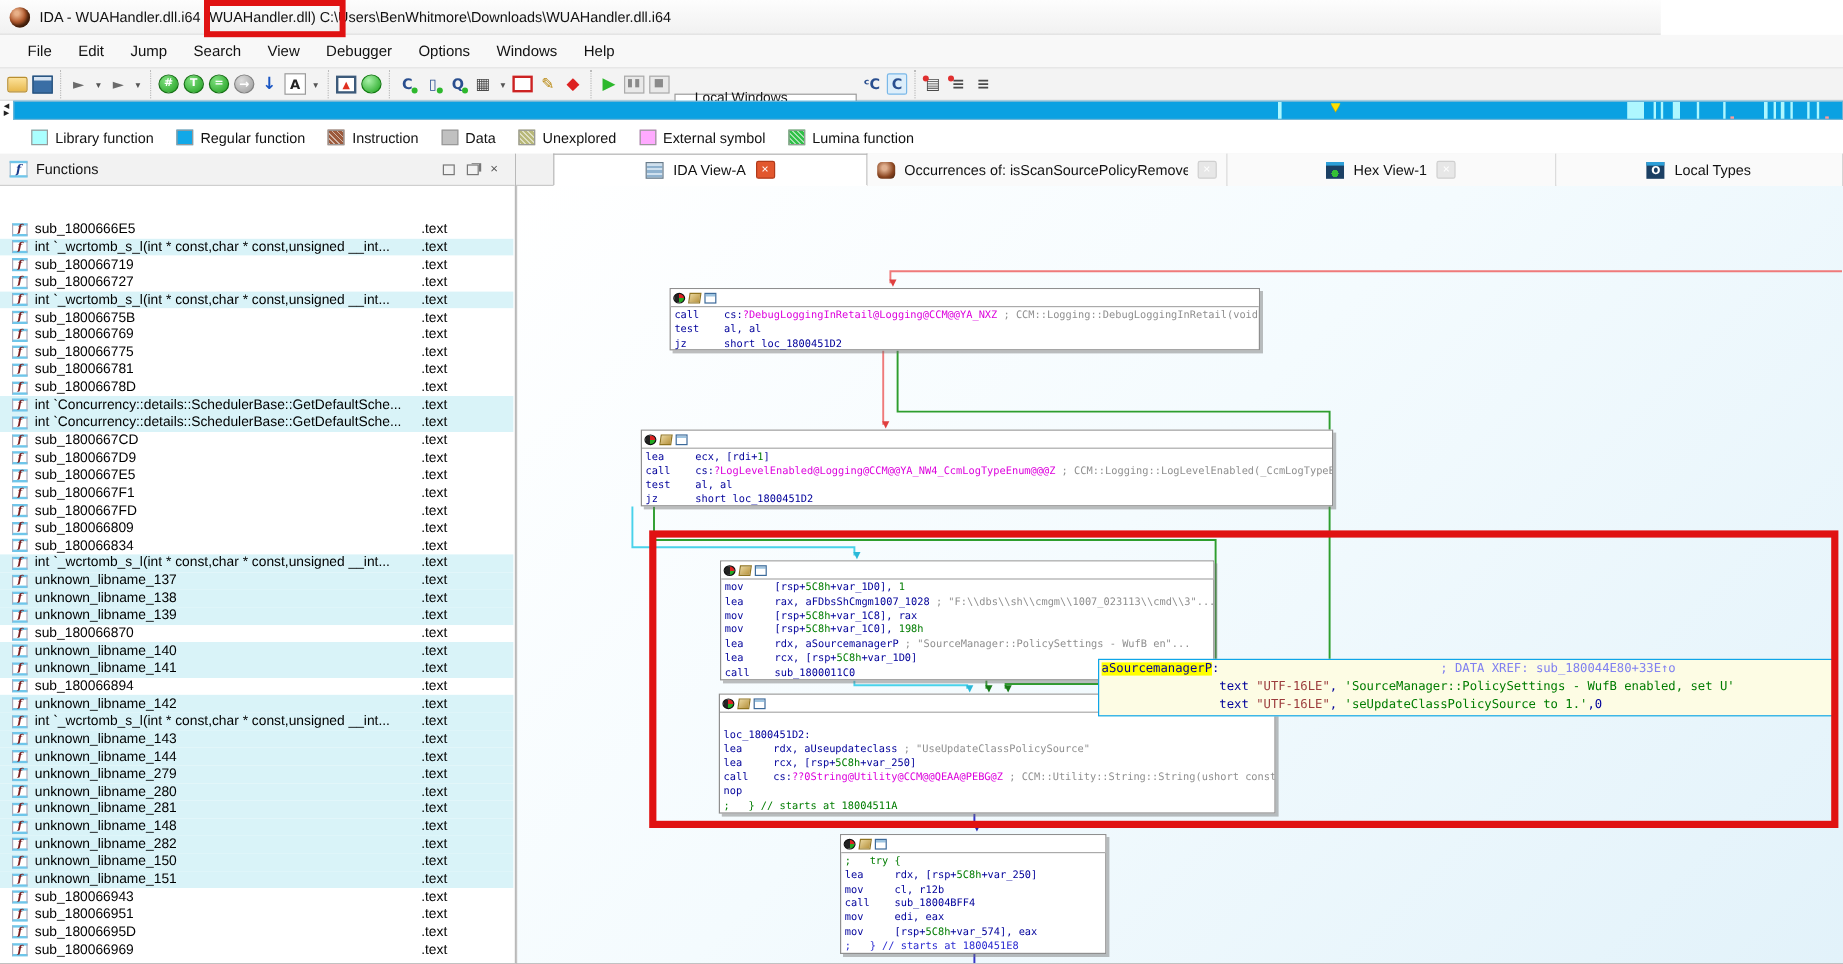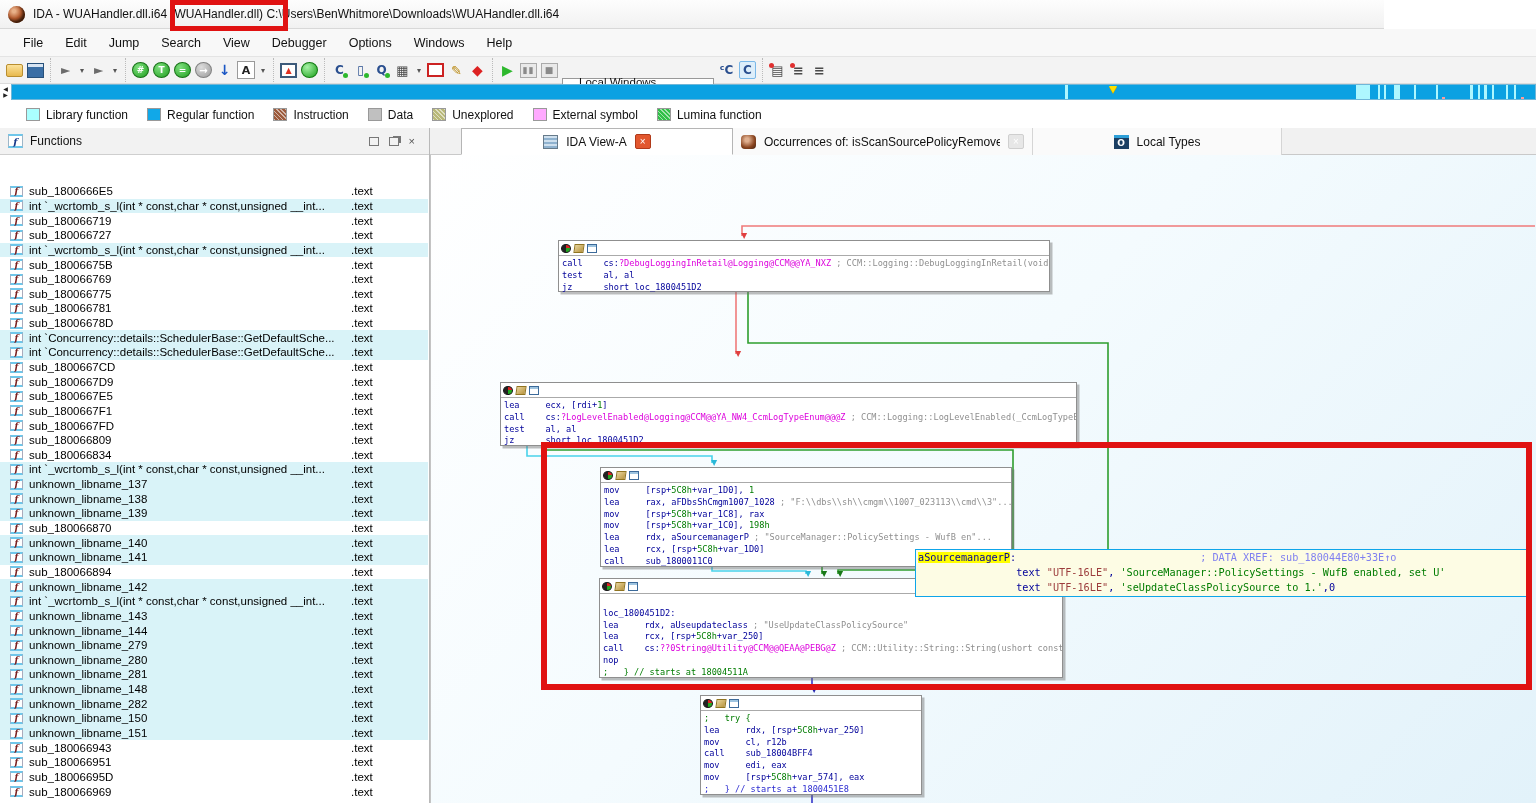--- a/index.html
+++ b/index.html
@@ -486,20 +486,25 @@
       <div class="tab active" style="width: 272px; margin-left: 31px;">
         <span class="tabico ti-idaview"></span>
         <span class="lbl">IDA View-A</span>
         <span class="tclose tc-red">×</span>
       </div>
       <div class="tab" style="width: 300px;">
         <span class="tabico ti-idalogo"></span>
         <span class="lbl">Occurrences of: isScanSourcePolicyRemoved2</span>
         <span class="tclose tc-gray">×</span>
       </div>
+      <div class="tab" style="width: 285px;">
+        <span class="tabico ti-hex"></span>
+        <span class="lbl">Hex View-1</span>
+        <span class="tclose tc-gray">×</span>
+      </div>
       <div class="tab" style="width: 249px;">
         <span class="tabico ti-types">O</span>
         <span class="lbl">Local Types</span>
       </div>
     </div>
 
   <div class="graph"></div>
 
   <svg class="edges">
     <defs>
@@ -532,21 +537,21 @@
   <div class="anno main"></div>
 
 <div class="gnode" style="left: 558px; top: 240px; width: 492px; height: 52px;">
       <div class="ghead">
         <span class="nhi i1"></span>
         <span class="nhi i2"></span>
         <span class="nhi i3"></span>
       </div>
       <div class="gcode"><div class="gl"><span class="t-m">call    cs:</span><span class="t-p">?DebugLoggingInRetail@Logging@CCM@@YA_NXZ</span><span class="t-c"> ; CCM::Logging::DebugLoggingInRetail(void)</span></div><div class="gl"><span class="t-m">test    al, al</span></div><div class="gl"><span class="t-m">jz      short loc_1800451D2</span></div></div>
     </div>
-    <div class="gnode" style="left: 500px; top: 358px; width: 577px; height: 64px; margin-top: 24px;">
+    <div class="gnode" style="left: 534px; top: 358px; width: 577px; height: 64px;">
       <div class="ghead">
         <span class="nhi i1"></span>
         <span class="nhi i2"></span>
         <span class="nhi i3"></span>
       </div>
       <div class="gcode"><div class="gl"><span class="t-m">lea     ecx, [rdi+</span><span class="t-g">1</span><span class="t-m">]</span></div><div class="gl"><span class="t-m">call    cs:</span><span class="t-p">?LogLevelEnabled@Logging@CCM@@YA_NW4_CcmLogTypeEnum@@@Z</span><span class="t-c"> ; CCM::Logging::LogLevelEnabled(_CcmLogTypeEnum)</span></div><div class="gl"><span class="t-m">test    al, al</span></div><div class="gl"><span class="t-m">jz      short loc_1800451D2</span></div></div>
     </div>
     <div class="gnode" style="left: 600px; top: 467px; width: 412px; height: 100px;">
       <div class="ghead">
         <span class="nhi i1"></span>

